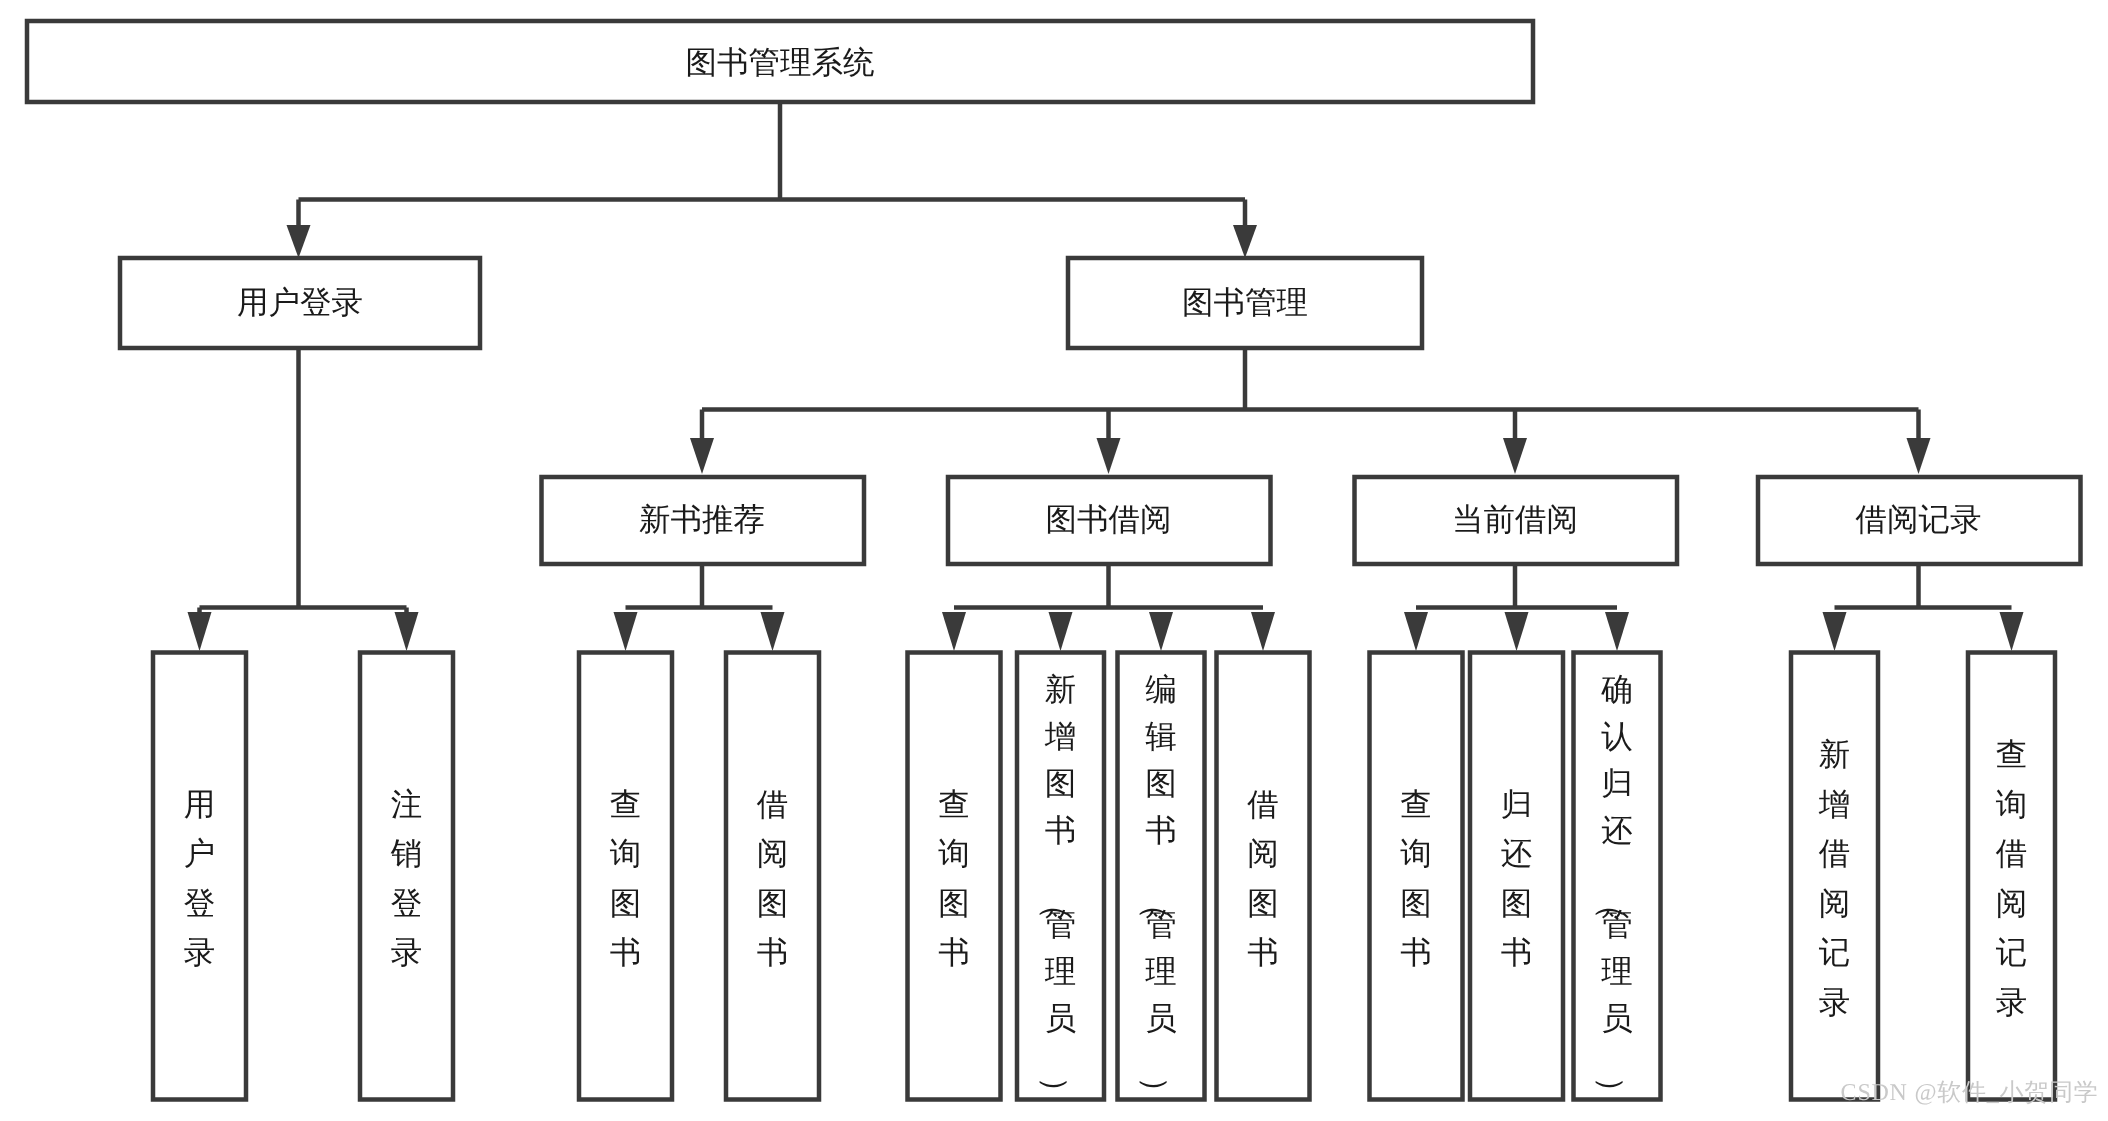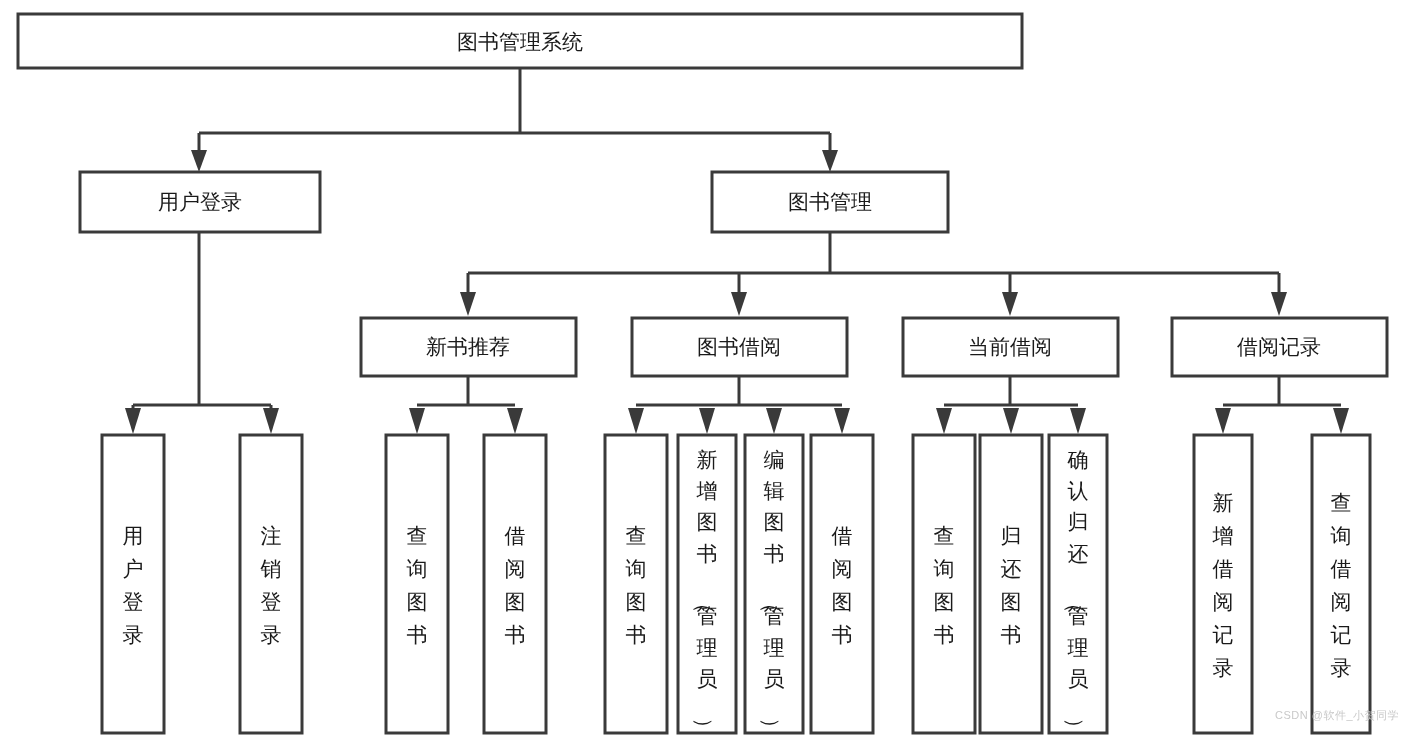--- a/index.html
+++ b/index.html
@@ -31,23 +31,23 @@
   }
   .node-label-v{
     font-family:"Liberation Sans","DejaVu Sans",sans-serif;
     font-size:21px;
     fill:#1a1a1a;
     text-anchor:middle;
   }
   .watermark{
     position:absolute;
     right:6px;
-    bottom:24px;
-    font-family:Liberation Sans, sans-serif;
-    font-size:11px;
+    bottom:8px;
+    font-family:Liberation Serif, serif;
+    font-size:16px;
     color:#c9c9c9;
     letter-spacing:0.5px;
     white-space:nowrap;
     user-select:none;
   }
 </style>
 </head>
 <body>
 
 <svg id="diagram" viewBox="0 0 1405 747" xmlns="http://www.w3.org/2000/svg">

